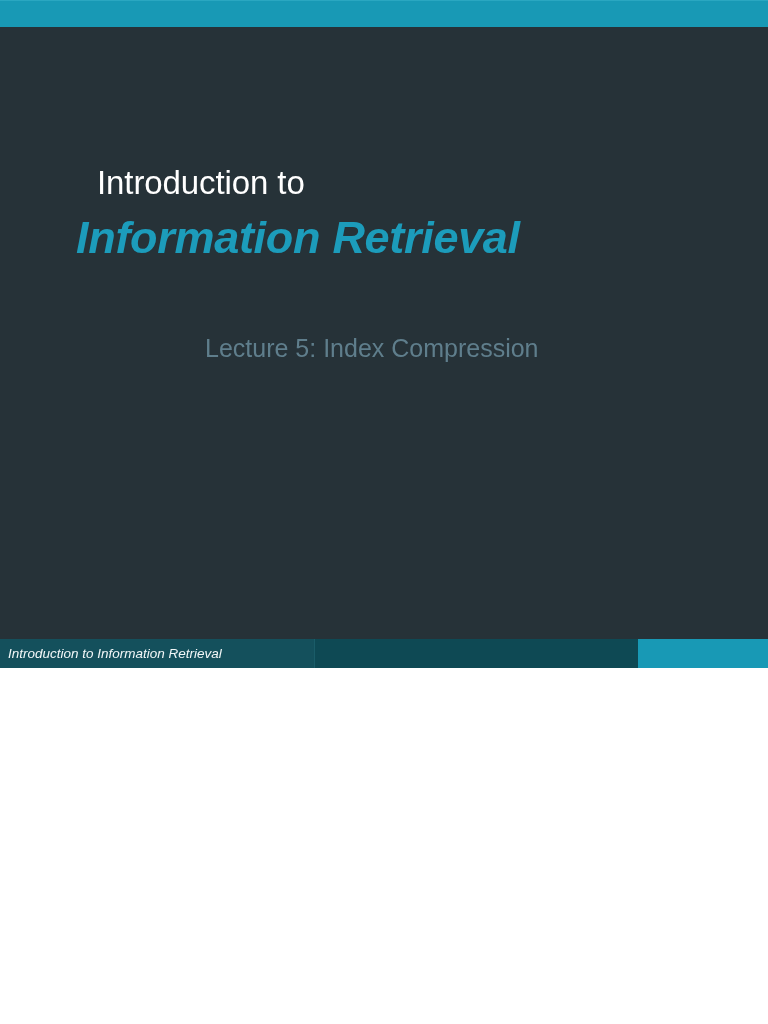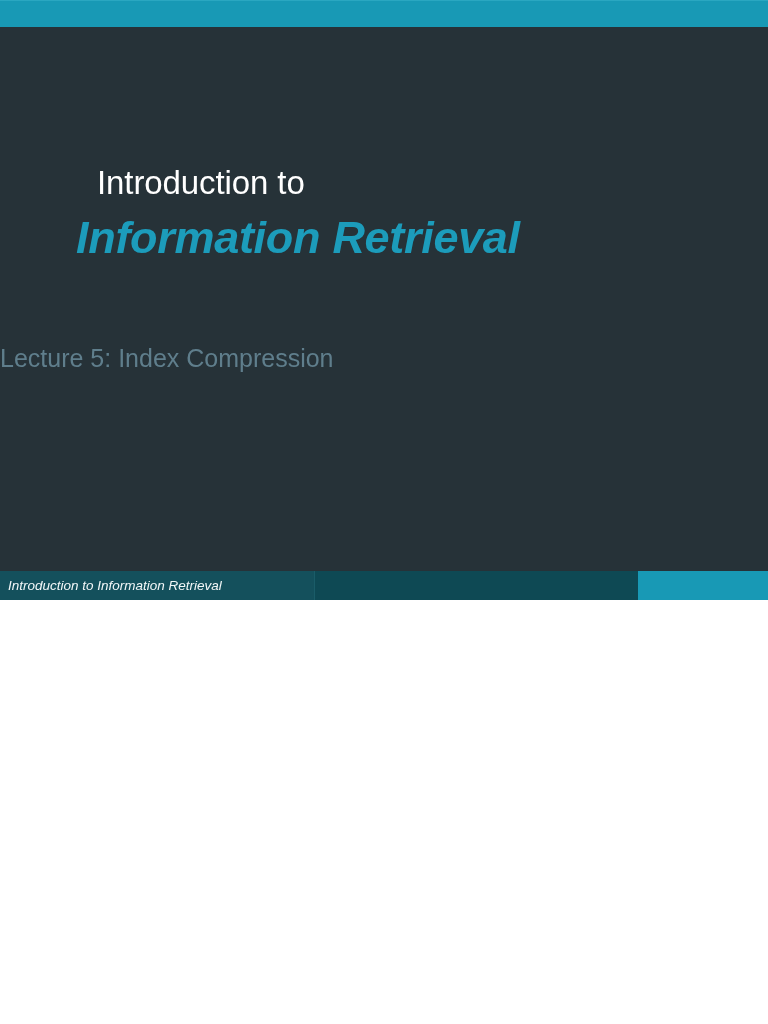--- a/index.html
+++ b/index.html
@@ -12,21 +12,21 @@
     height: 1024px;
     overflow: hidden;
     font-family: "Liberation Sans", sans-serif;
     -webkit-font-smoothing: antialiased;
   }
 
   
   .slide-title {
     position: relative;
     width: 768px;
-    height: 600px;
+    height: 668px;
     background: #263238;
     overflow: hidden;
   }
   .top-accent-bar {
     position: absolute;
     left: 0;
     top: 0;
     width: 768px;
     height: 27px;
     background: #1899b5;
@@ -54,22 +54,23 @@
     font-size: 45px;
     font-weight: 700;
     line-height: 60px;
     color: #1c9cbb;
     letter-spacing: -0.3px;
     font-style: italic;
   }
   .title-subtitle {
     position: absolute;
     left: 0;
-    top: 341px;
+    top: 331px;
     width: 768px;
+    padding-left: 205px;
     box-sizing: border-box;
     margin: 0;
     font-size: 25px;
     font-weight: 400;
     line-height: 34px;
     color: #5f7e8c;
     letter-spacing: 0px;
   }
 
   

